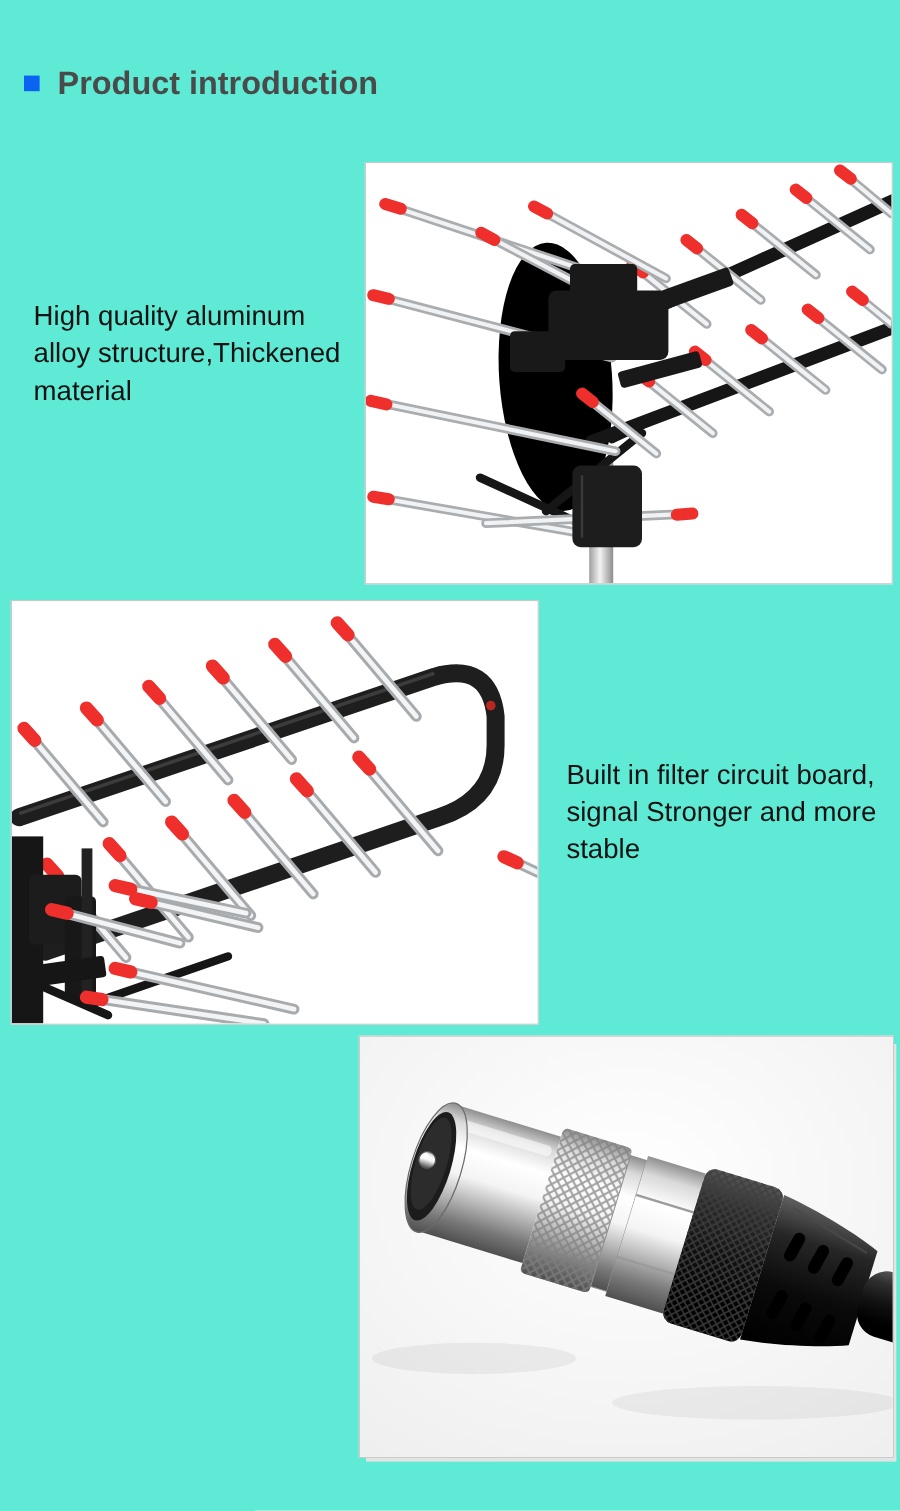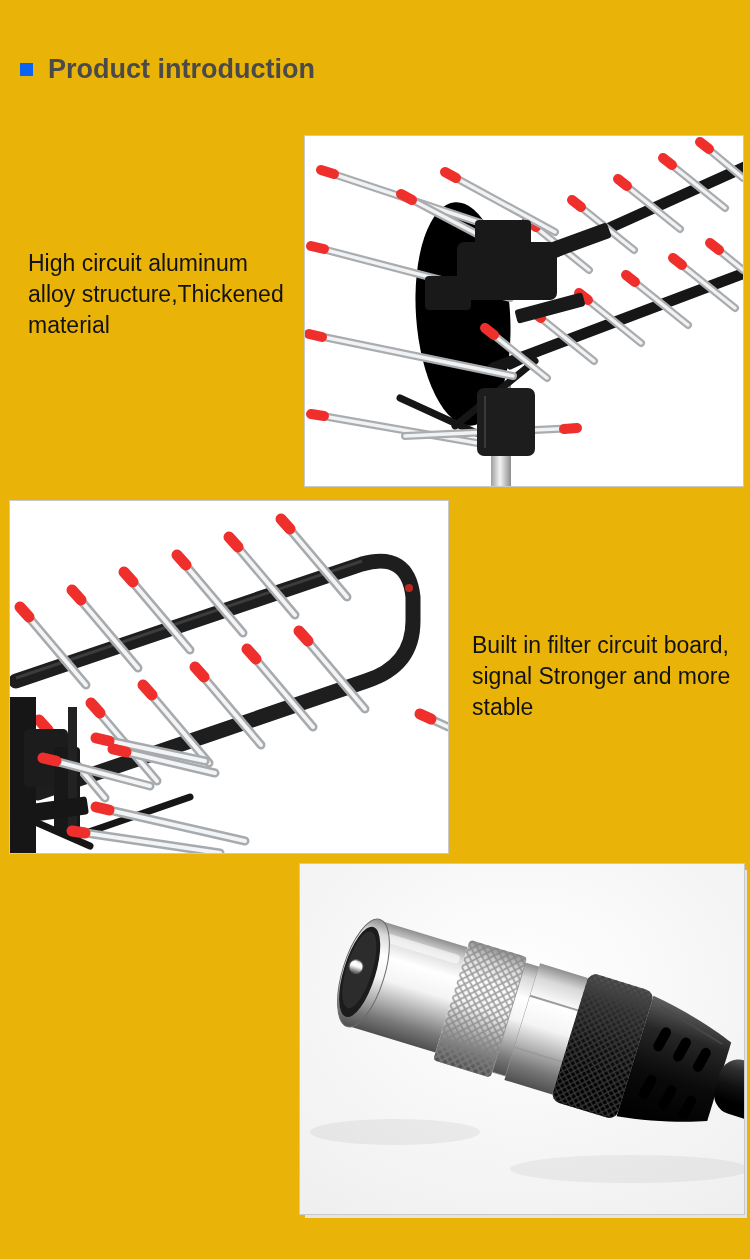--- a/index.html
+++ b/index.html
@@ -1,16 +1,16 @@
 <!DOCTYPE html>
 <html><head>
 <meta charset="utf-8">
 <style>
   html,body{margin:0;padding:0;background:#ffffff;}
-  .page{position:relative;width:750px;height:1259px;background:#eab308;overflow:hidden;
+  .page{position:relative;width:750px;height:1259px;background:#5eead4;overflow:hidden;
         font-family:"Liberation Sans",sans-serif;}
   .header{position:absolute;left:20px;top:54px;display:flex;align-items:flex-start;}
   .accent-square{width:13px;height:13px;background:#0b63f1;margin-top:9px;}
   .header-title{margin-left:15px;font-size:27px;font-weight:bold;color:#4a4a4a;line-height:31px;}
   .desc{position:absolute;font-size:23px;line-height:31px;color:#121212;white-space:pre-line;}
   #desc-1{left:28px;top:248px;width:285px;}
   #desc-2{left:472px;top:630px;width:285px;}
   #desc-3{left:25px;top:1003px;width:295px;}
   .photo{position:absolute;border:1px solid #c9c9c9;background:#ffffff;overflow:hidden;}
   #photo-1{left:304px;top:135px;width:438px;height:350px;}
@@ -31,21 +31,21 @@
 </head>
 <body>
 
 <div class="page">
 
   <div class="header">
     <div class="accent-square"></div>
     <div class="header-title">Product introduction</div>
   </div>
 
-  <div class="desc" id="desc-1">High circuit aluminum
+  <div class="desc" id="desc-1">High quality aluminum
 alloy structure,Thickened
 material</div>
 
   <div class="photo" id="photo-1">
     <svg width="438" height="350" viewBox="0 0 438 350">
       <defs>
         <linearGradient id="poleGrad" x1="0" y1="0" x2="1" y2="0">
           <stop offset="0" stop-color="#9f9f9f"></stop>
             <stop offset="0.45" stop-color="#f3f3f3"></stop>
           <stop offset="1" stop-color="#8c8c8c"></stop>

